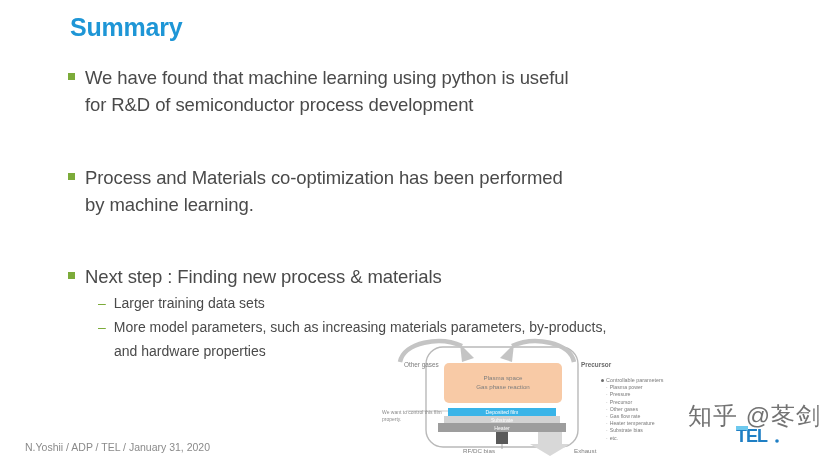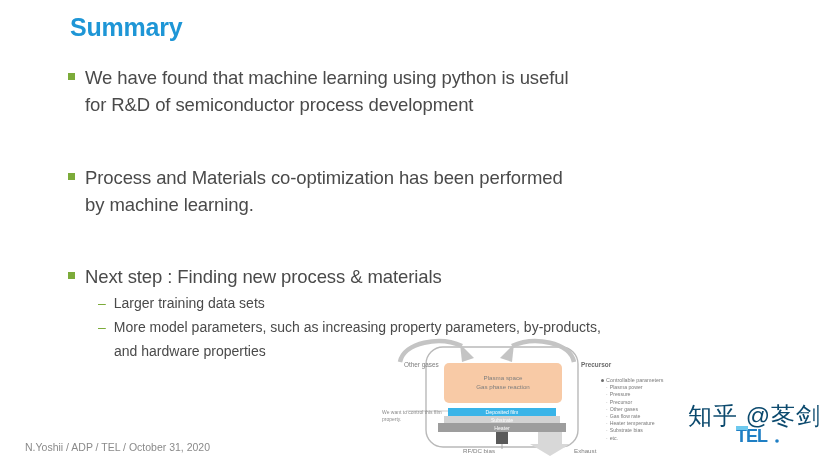--- a/index.html
+++ b/index.html
@@ -155,21 +155,21 @@
     line-height: 6.5px;
     color: #8b8b8b;
   }
 
   
   #watermark {
     position: absolute;
     left: 688px;
     top: 400px;
     font-size: 24px;
-    color: #0c4a6e;
+    color: #737373;
     white-space: nowrap;
     letter-spacing: 1px;
   }
   #tel-logo {
     position: absolute;
     left: 736px;
     top: 424px;
     width: 60px;
     height: 26px;
     text-align: center;
@@ -206,27 +206,27 @@
   </div>
 
   <div class="sub-block" style="top:293px;">
     <div class="sub-row">
       <span class="dash-marker">–</span>
       <span class="sub-text">Larger training data sets</span>
     </div>
     <div>
       <div class="sub-row">
         <span class="dash-marker">–</span>
-        <span class="sub-text">More model parameters, such as increasing property parameters, by-products,</span>
+        <span class="sub-text">More model parameters, such as increasing materials parameters, by-products,</span>
       </div>
       <div class="sub-cont">and hardware properties</div>
     </div>
   </div>
 
-  <div id="footer-note">N.Yoshii / ADP / TEL / October 31, 2020</div>
+  <div id="footer-note">N.Yoshii / ADP / TEL / January 31, 2020</div>
 
   <div id="diagram">
     <svg width="330" height="121" viewBox="0 0 330 121" xmlns="http://www.w3.org/2000/svg">
       <defs>
         <marker id="ah" markerWidth="7" markerHeight="7" refX="3" refY="3.5" orient="auto">
           <path d="M0,0 L7,3.5 L0,7 z" fill="#c4c4c4"></path>
         </marker>
       </defs>
 
       <rect x="48" y="11" width="152" height="100" rx="17" ry="17" fill="none" stroke="#b9b9b9" stroke-width="1.4"></rect>

